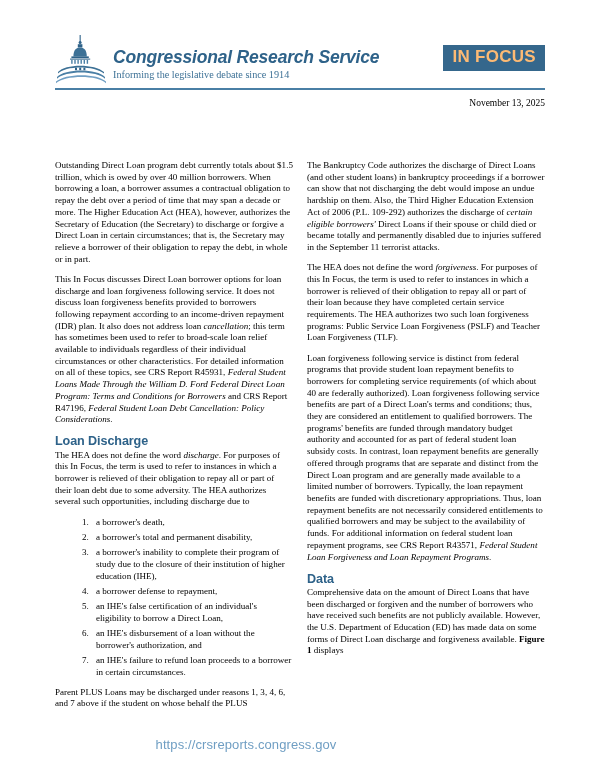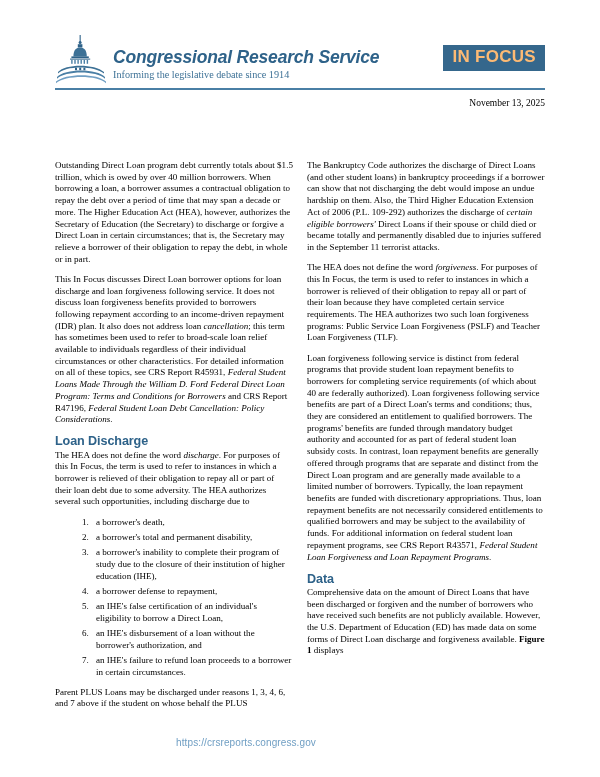--- a/index.html
+++ b/index.html
@@ -153,21 +153,21 @@
   strong.bd { font-weight: bold; }
 
   
   .footer-link {
     position: absolute;
     left: 0;
     top: 737px;
     width: 492px;
     text-align: center;
     font-family: "Liberation Sans", "DejaVu Sans", sans-serif;
-    font-size: 10px;
+    font-size: 13px;
     color: #6f9ec3;
     letter-spacing: 0.1px;
   }
 </style>
 </head>
 <body>
 
 <div class="page">
 
   <div class="masthead">

